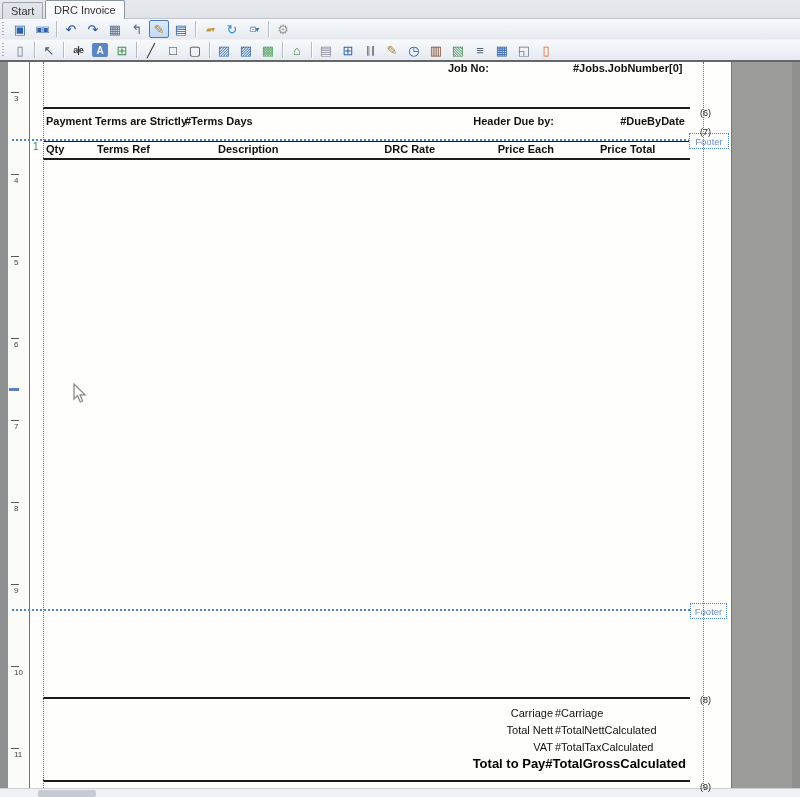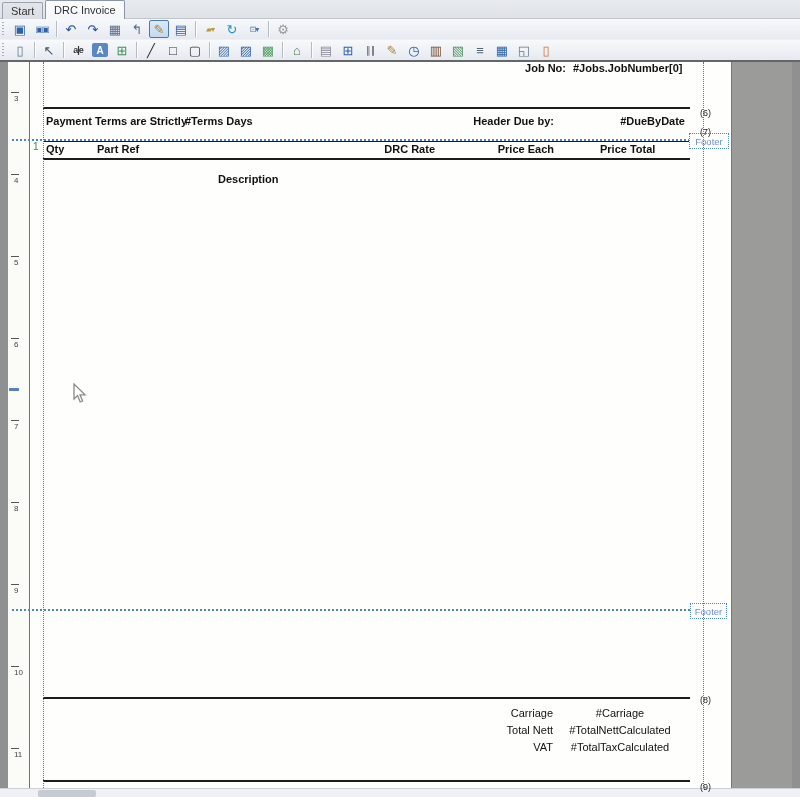--- a/index.html
+++ b/index.html
@@ -71,37 +71,37 @@
   .dl-4 { top:635px; height:2px; }
   .dl-5 { top:718px; height:2px; }
 
   .marker { position:absolute; left:700px; font-size:9px; color:#222; z-index:6; }
   .mk-6 { top:46px; } .mk-7 { top:65px; } .mk-8 { top:633px; } .mk-9 { top:720px; }
   .row-marker { position:absolute; left:33px; top:79px; font-size:10px; color:#3a8a4a; }
 
   .dtxt { position:absolute; font-size:11px; font-weight:bold; color:#111;
     white-space:nowrap; z-index:2; cursor:default; }
 
-  .t-jobno-l  { top:0px;  left:466px; width:100px; text-align:right; }
+  .t-jobno-l  { top:0px;  left:448px; width:100px; text-align:left; }
   .t-jobno-f  { top:0px;  left:573px; }
   .t-terms-l  { top:53px; left:46px; }
   .t-terms-f  { top:53px; left:185px; }
   .t-due-l    { top:53px; left:454px; width:100px; text-align:right; }
   .t-due-f    { top:53px; left:600px; width:85px; text-align:right; }
 
   .th-qty   { top:81px; left:46px; }
   .th-part  { top:81px; left:97px; }
-  .th-desc  { top:81px; left:218px;margin-top:30px; }
+  .th-desc  { top:81px; left:218px; }
   .th-rate  { top:81px; left:370px; width:65px; text-align:right; }
   .th-each  { top:81px; left:470px; width:84px; text-align:right; }
   .th-total { top:81px; left:600px; width:84px; }
 
   .tot-label { position:absolute; left:433px; width:120px; text-align:right;
     font-size:11px; color:#111; white-space:nowrap; cursor:default; }
-  .tot-value { position:absolute; left:555px; width:130px; text-align:center;
+  .tot-value { position:absolute; left:555px; width:130px; text-align:left;
     font-size:11px; color:#111; white-space:nowrap; cursor:default; }
   .row-0 { top:645px; } .row-1 { top:662px; } .row-2 { top:679px; }
   .grand { position:absolute; top:694px; left:386px; width:300px; text-align:right;
     font-size:13px; font-weight:bold; color:#000; white-space:nowrap; z-index:2; }
 
   
   .cursor { position:absolute; left:73px; top:321px; z-index:9; }
 
   
   .hscroll { position:absolute; left:0; top:788px; width:800px; height:9px;
@@ -219,33 +219,34 @@
 
     <div class="dtxt t-jobno-l">Job No:</div>
     <div class="dtxt t-jobno-f">#Jobs.JobNumber[0]</div>
 
     <div class="dtxt t-terms-l">Payment Terms are Strictly</div>
     <div class="dtxt t-terms-f">#Terms Days</div>
     <div class="dtxt t-due-l">Header Due by:</div>
     <div class="dtxt t-due-f">#DueByDate</div>
 
     <div class="dtxt th-qty">Qty</div>
-    <div class="dtxt th-part">Part Ref</div>
+    <div class="dtxt th-part">Terms Ref</div>
     <div class="dtxt th-desc">Description</div>
     <div class="dtxt th-rate">DRC Rate</div>
     <div class="dtxt th-each">Price Each</div>
     <div class="dtxt th-total">Price Total</div>
 
     <div class="tot-label row-0">Carriage</div>
     <div class="tot-value row-0">#Carriage</div>
     <div class="tot-label row-1">Total Nett</div>
     <div class="tot-value row-1">#TotalNettCalculated</div>
     <div class="tot-label row-2">VAT</div>
     <div class="tot-value row-2">#TotalTaxCalculated</div>
 
+    <div class="grand"><span>Total to Pay</span><span>#TotalGrossCalculated</span></div>
 
     <div class="cursor">
       <svg width="15" height="21" viewBox="0 0 15 21">
         <polygon points="1,1 1,16 4.6,12.6 7.2,19 9.6,18 7,11.8 12,11.8" fill="#ffffff" stroke="#8a8a8a" stroke-width="1.3"></polygon>
       </svg>
     </div>
   </div>
 
   <div class="hscroll">
     <div class="hthumb"></div>

